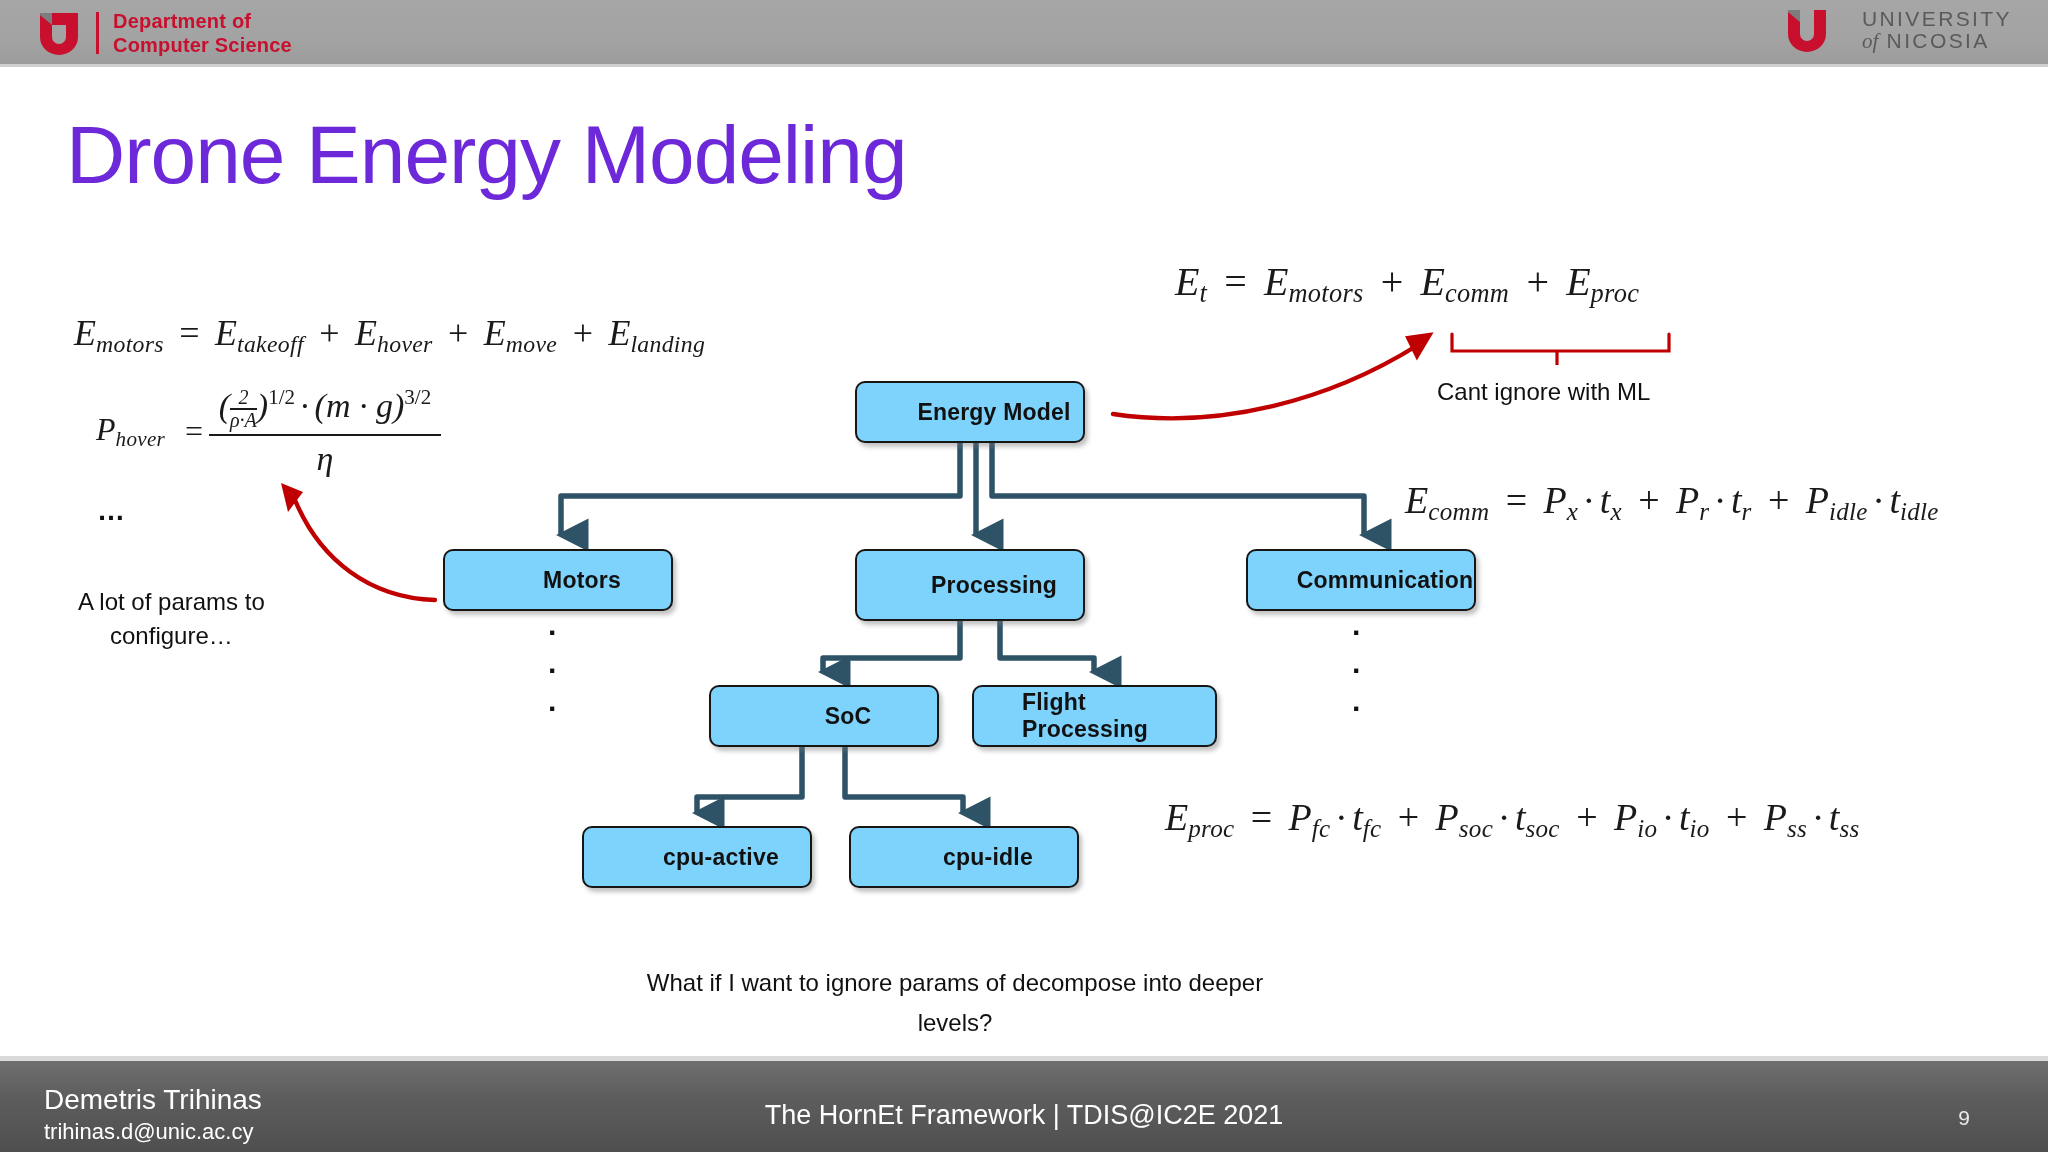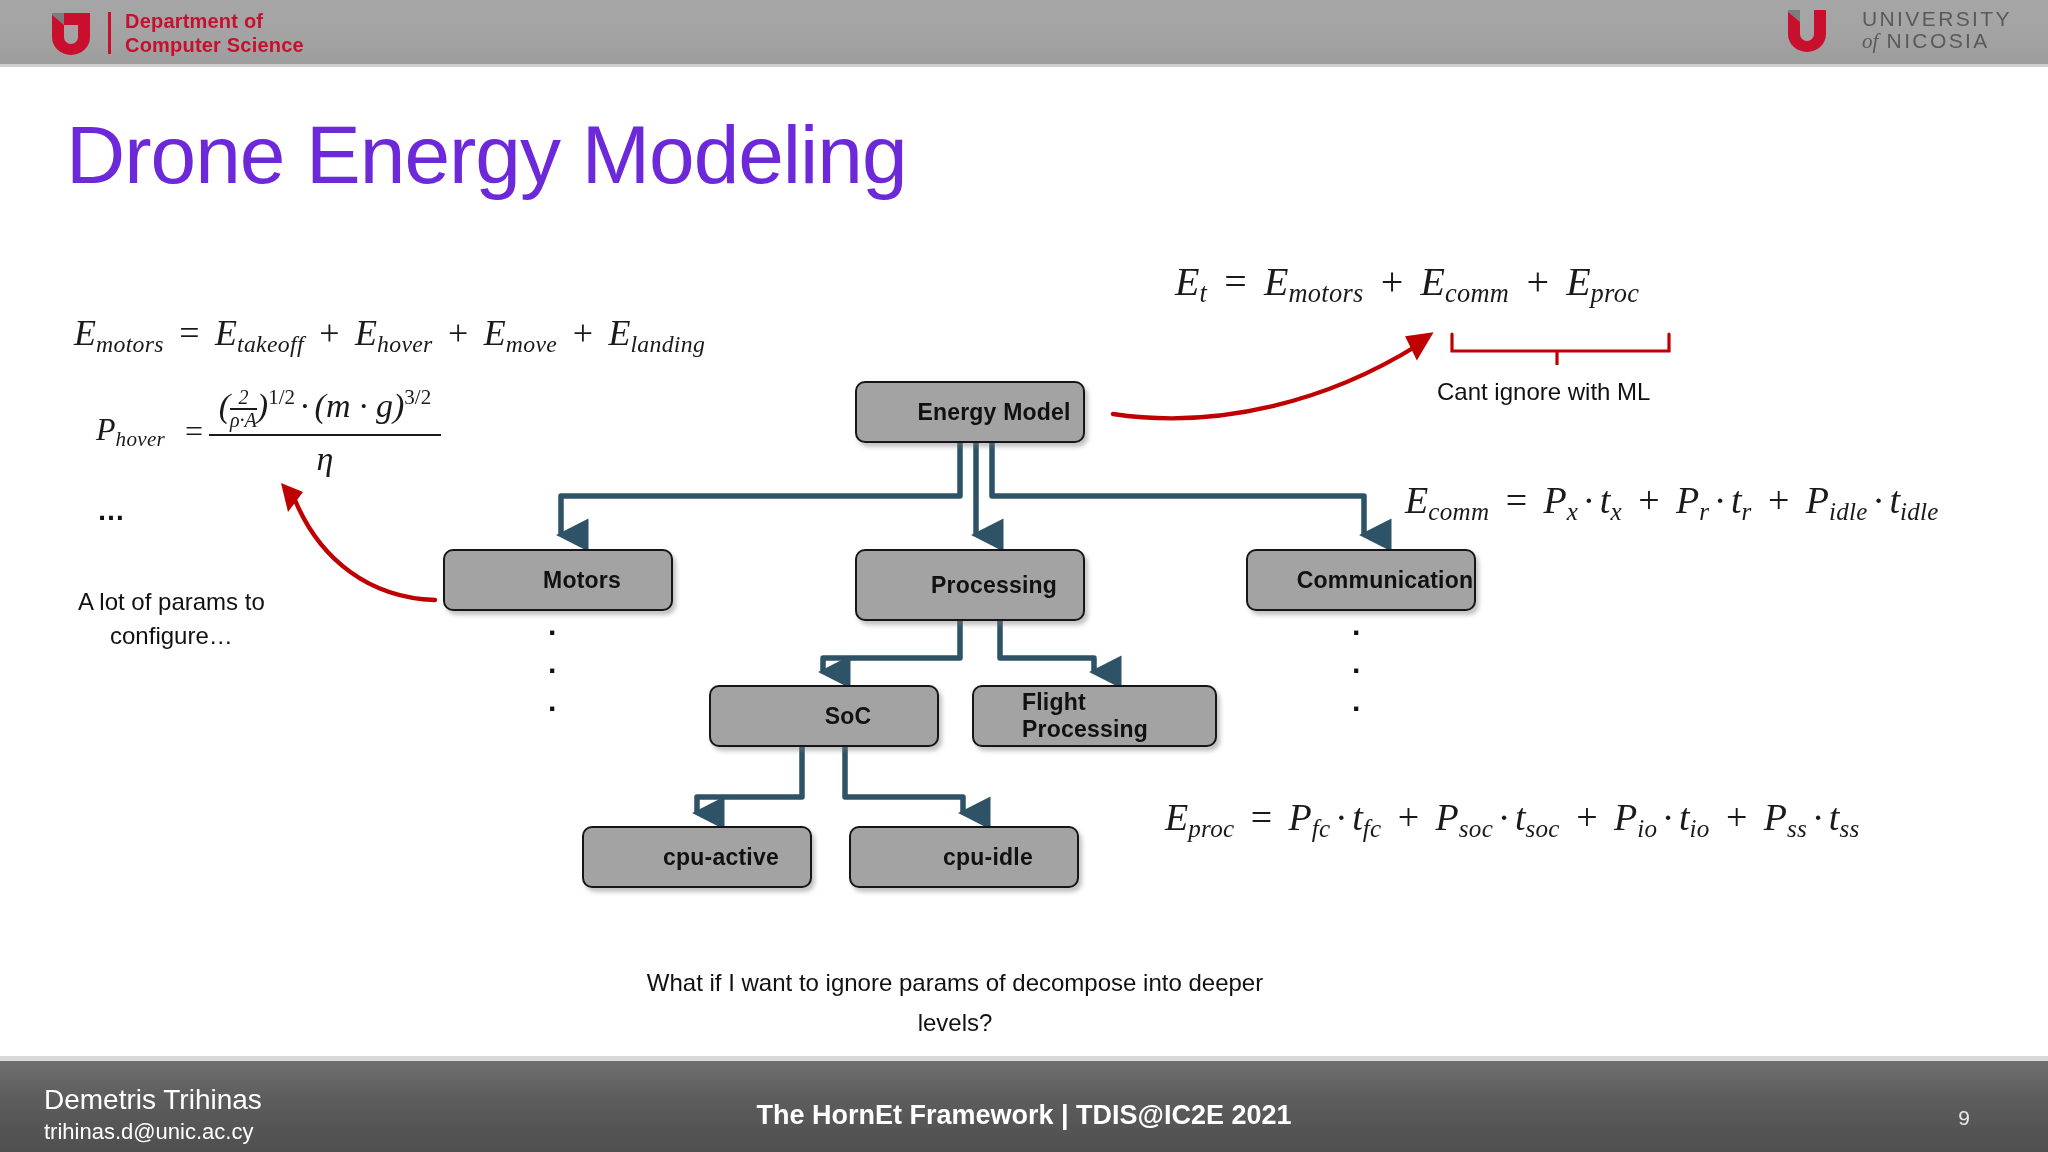--- a/index.html
+++ b/index.html
@@ -33,21 +33,21 @@
   .logo-mark {
     position: relative;
     width: 46px; height: 44px;
     flex: 0 0 auto;
   }
   .logo-mark .u-shape{
     position:absolute; left:0; top:0; width:46px; height:44px;
   }
   #dept-logo {
     position: absolute;
-    left: 48px; top: 9px;
+    left: 36px; top: 9px;
     display: flex; align-items: center; gap: 14px; justify-content: space-between;
   }
   #dept-divider{
     width:3px; height:42px; background:#c8102e;
   }
   #dept-text{
     color:#c8102e;
     font-weight: bold;
     font-size: 20px;
     line-height: 24px;
@@ -118,21 +118,21 @@
   .minifrac .mbar{ width:100%; height:1.6px; background:#1a1a1a; }
 
   
   #diagram{
     position:absolute; left:0; top:0; width:2048px; height:1152px;
     pointer-events:none;
   }
   .node{
     position: absolute;
     box-sizing: border-box;
-    background:#a3a3a3;
+    background:#7dd3fc;
     border: 2.4px solid #161616;
     border-radius: 10px;
     box-shadow: 3px 4px 4px rgba(120,120,120,.45);
     display:flex; align-items:center; justify-content:center;
     color:#111;
     font-weight: bold;
     font-size: 23px;
     letter-spacing: .2px;
     padding-left: 48px;
   }
@@ -183,21 +183,21 @@
   #footer-name{
     position:absolute; left: 44px; top: 1083px;
     color:#ffffff; font-size: 28px; line-height: 34px;
   }
   #footer-mail{
     position:absolute; left: 44px; top: 1118px;
     color:#ffffff; font-size: 22px; line-height: 28px;
   }
   #footer-center{
     position:absolute; left: 0; top: 1100px; width: 2048px;
-    text-align:center; color:#ffffff; font-size: 27px; font-weight: bold;
+    text-align:center; color:#ffffff; font-size: 27px; font-weight: normal;
   }
   #footer-page{
     position:absolute; right: 78px; top: 1106px;
     color:#e8e8e8; font-size: 21px;
   }
 </style>
 </head>
 <body>
 
 <div id="slide">

